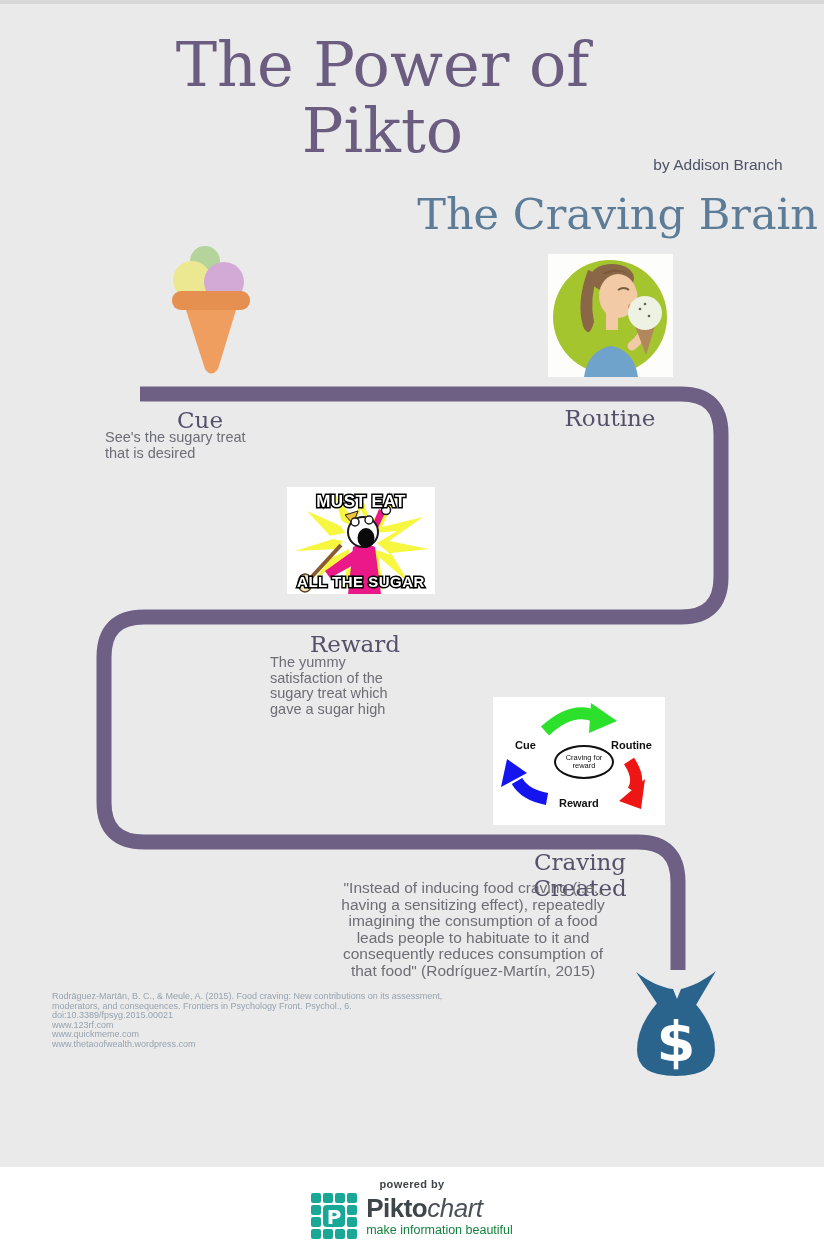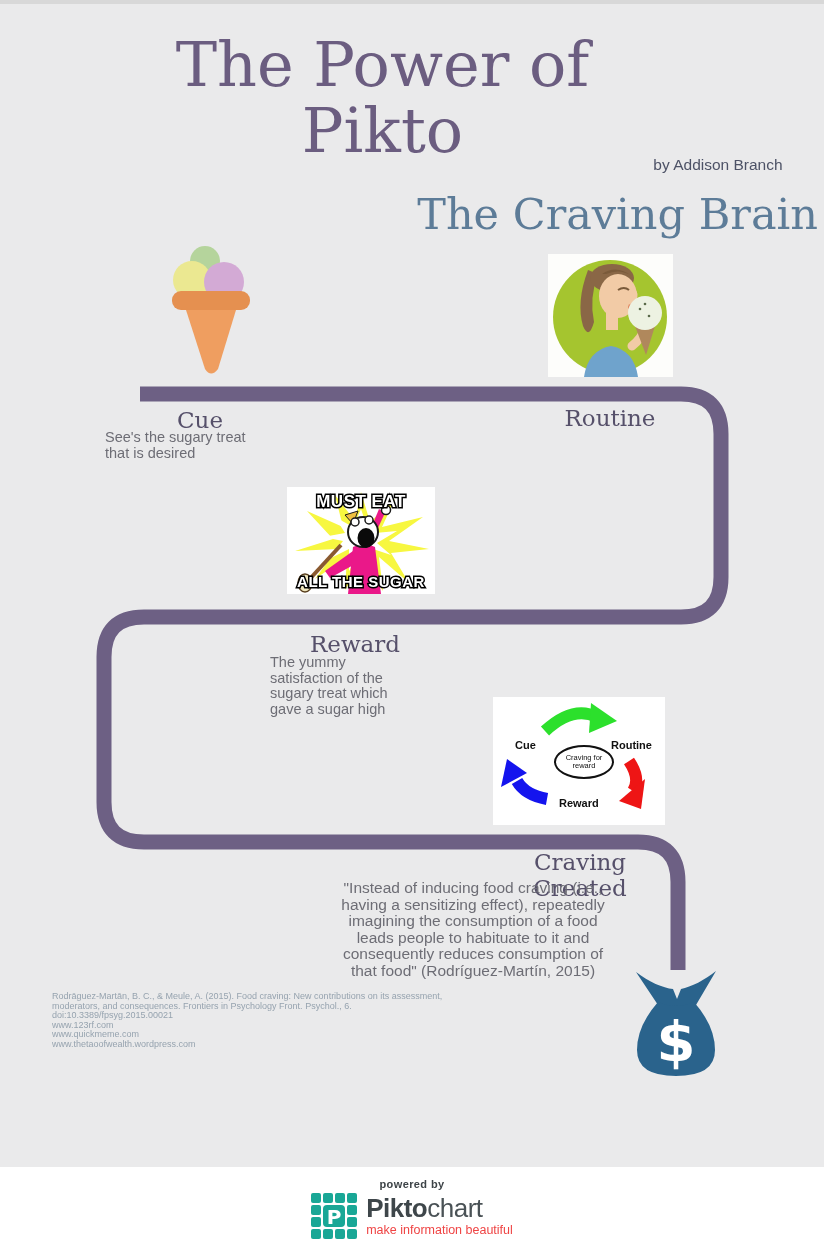--- a/index.html
+++ b/index.html
@@ -39,22 +39,22 @@
     position:absolute;left:61px;top:48px;width:56px;height:30px;border:2.5px solid #111;
     border-radius:50%;display:flex;align-items:center;justify-content:center;text-align:center;
     color:#111;font-size:7.5px;line-height:8px;white-space:pre-line;background:#fff;
   }
   .footer{left:0;top:1163px;width:824px;height:87px;background:#ffffff;
     display:flex;flex-direction:column;align-items:center;}
   .powered{margin-top:11px;color:#3d4347;font-size:11px;font-weight:700;letter-spacing:.4px;}
   .logo-row{display:flex;align-items:center;gap:9px;margin-top:3px;}
   .wordmark{font-size:26px;line-height:26px;letter-spacing:-.5px;color:#3e464a;}
   .wordmark .bold{font-weight:700;color:#3e464a;}
-  .wordmark .light{font-weight:400;color:#4a5256;}
-  .tagline{font-size:12.5px;color:#ef4444;margin-top:2px;}
+  .wordmark .light{font-weight:400;color:#4a5256;font-style:italic;}
+  .tagline{font-size:12.5px;color:#15803d;margin-top:2px;}
   svg{display:block;}
   .meme-caption{font-family:"Liberation Sans",sans-serif;font-weight:700;fill:#fff;stroke:#000;stroke-width:3px;paint-order:stroke;letter-spacing:.5px;}
 </style>
 </head>
 <body>
 
 <div class="canvas">
 
   <svg class="abs" style="left:0;top:0;" width="824" height="1246" viewBox="0 0 824 1246">
     <path d="M 140 390 L 681 390 Q 721 390 721 430 L 721 573 Q 721 613 681 613

